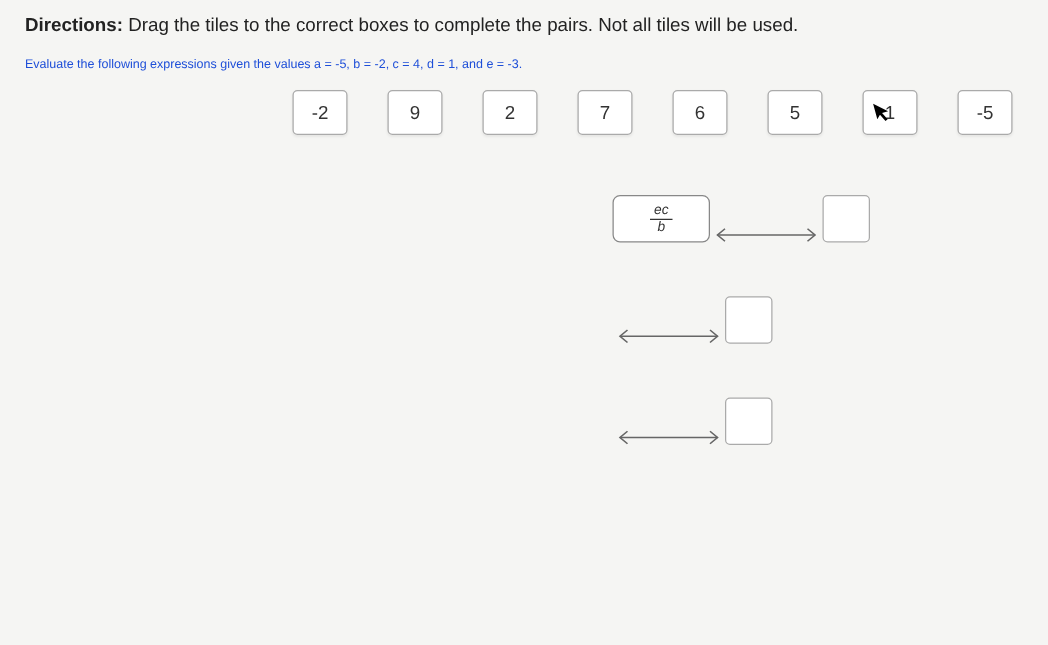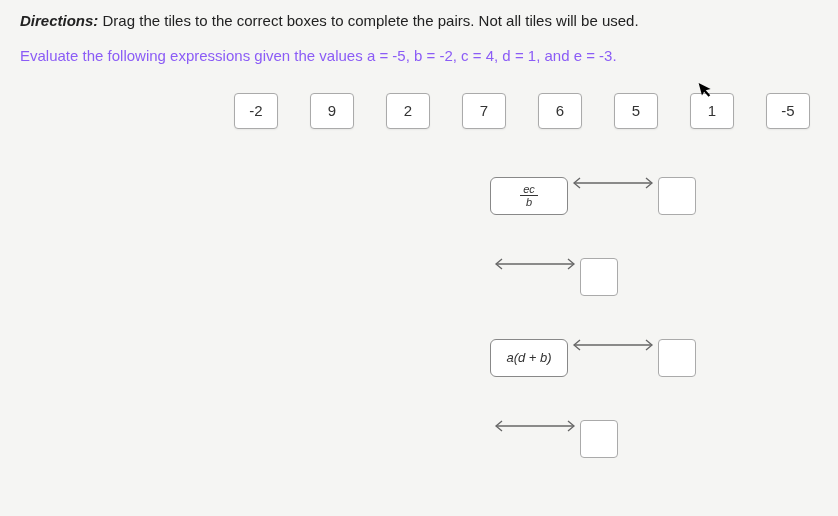--- a/index.html
+++ b/index.html
@@ -11,26 +11,26 @@
       padding: 12px 20px;
       color: #333;
       position: relative;
       overflow: hidden;
     }
     .directions {
       font-size: 15px;
       margin-bottom: 14px;
       color: #222;
     }
-    .directions .label { font-weight: bold; font-style: italic; }
+    .directions .label { font-weight: bold; }
     .instructions {
-      font-size: 15px;
+      font-size: 10px;
       line-height: 1.7;
-      color: #8b5cf6;
-      margin-bottom: 24px;
+      color: #1d4ed8;
+      margin-bottom: 12px;
     }
     .tiles-row {
       display: flex;
       justify-content: flex-start;
       gap: 32px;
       margin-left: 214px;
       margin-bottom: 48px;
     }
     .tile {
       width: 44px;
@@ -45,21 +45,21 @@
       color: #333;
       box-shadow: 0 1px 2px rgba(0,0,0,0.06);
       cursor: grab;
       user-select: none;
     }
     .match-area {
       margin-left: 470px;
     }
     .match-row {
       display: flex;
-      align-items: flex-start;
+      align-items: flex-end;
       margin-bottom: 16px;
       height: 38px;
       margin-top: 43px;
     }
     .expr-box {
       width: 78px;
       height: 38px;
       border: 1px solid #888;
       border-radius: 6px;
       background: #fff;
@@ -152,33 +152,20 @@
     <div class="arrow">
       <svg width="86" height="12" viewBox="0 0 86 12">
           <line x1="4" y1="6" x2="82" y2="6" stroke="#666" stroke-width="1.3"></line>
           <polyline points="10,1 4,6 10,11" fill="none" stroke="#666" stroke-width="1.3"></polyline>
           <polyline points="76,1 82,6 76,11" fill="none" stroke="#666" stroke-width="1.3"></polyline>
         </svg>
     </div>
     <div class="drop-box"></div>
   </div>
 
-  <div class="match-row">
-    <div class="expr-box">
-      <span>a(d + b)</span>
-    </div>
-    <div class="arrow">
-      <svg width="86" height="12" viewBox="0 0 86 12">
-          <line x1="4" y1="6" x2="82" y2="6" stroke="#666" stroke-width="1.3"></line>
-          <polyline points="10,1 4,6 10,11" fill="none" stroke="#666" stroke-width="1.3"></polyline>
-          <polyline points="76,1 82,6 76,11" fill="none" stroke="#666" stroke-width="1.3"></polyline>
-        </svg>
-    </div>
-    <div class="drop-box"></div>
-  </div>
 
   <div class="match-row">
     <div class="arrow">
       <svg width="86" height="12" viewBox="0 0 86 12">
           <line x1="4" y1="6" x2="82" y2="6" stroke="#666" stroke-width="1.3"></line>
           <polyline points="10,1 4,6 10,11" fill="none" stroke="#666" stroke-width="1.3"></polyline>
           <polyline points="76,1 82,6 76,11" fill="none" stroke="#666" stroke-width="1.3"></polyline>
         </svg>
     </div>
     <div class="drop-box"></div>

